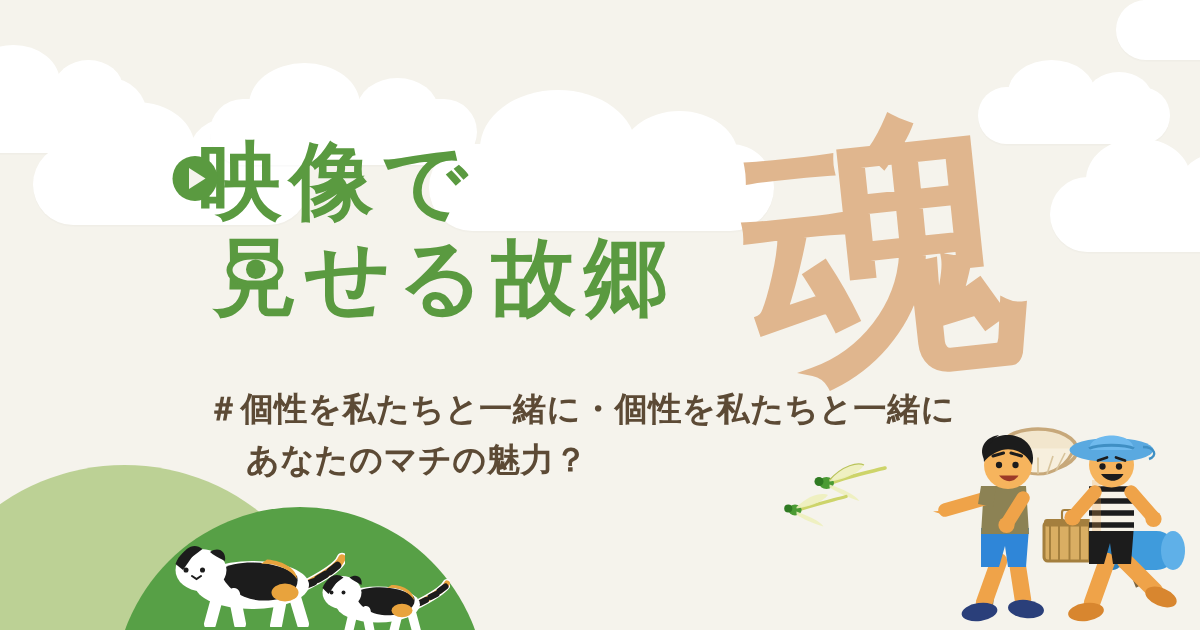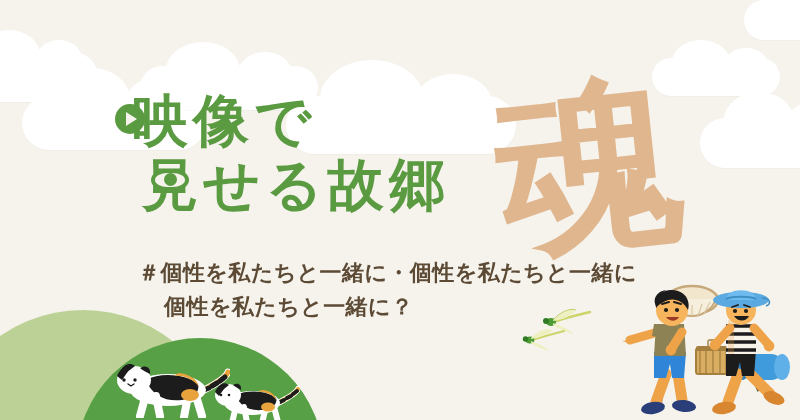--- a/index.html
+++ b/index.html
@@ -261,21 +261,21 @@
       </span>
       <span class="title-char">せ</span>
       <span class="title-char">る</span>
       <span class="title-char">故</span>
       <span class="title-char">郷</span>
     </div>
   </div>
 
   <div class="subtitle">
     <div class="subtitle-line-1">＃個性を私たちと一緒に・個性を私たちと一緒に</div>
-    <div class="subtitle-line-2">個性を私たちと一緒に？</div>
+    <div class="subtitle-line-2">あなたのマチの魅力？</div>
   </div>
 
   <svg class="cat cat-big" viewBox="0 0 126 56">
 
     <path d="M96 30 C112 22 122 16 124 10" stroke="#ffffff" stroke-width="7" fill="none" stroke-linecap="round"></path>
     <path d="M96 30 C112 22 122 16 124 10" stroke="#e8a33d" stroke-width="5" fill="none" stroke-linecap="round"></path>
     <path d="M100 28 l5 -2 M108 24 l5 -3 M116 19 l5 -4" stroke="#1c1c1c" stroke-width="5" stroke-linecap="round"></path>
 
     <path d="M84 34 L80 55 M92 34 L98 54" stroke="#ffffff" stroke-width="8" stroke-linecap="round"></path>
 

